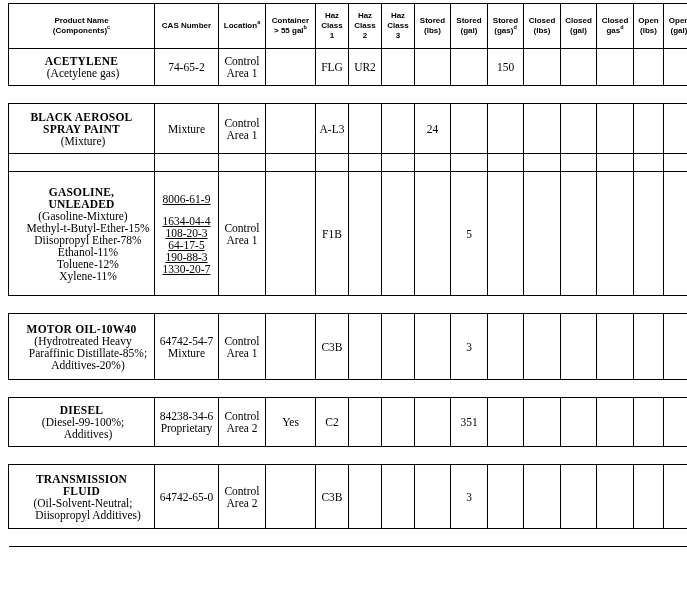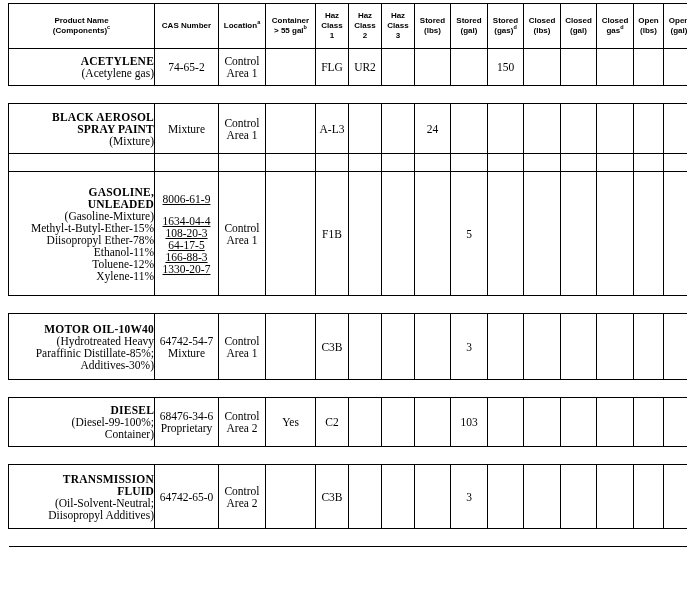--- a/index.html
+++ b/index.html
@@ -25,21 +25,21 @@
     text-align: center;
     height: 44px;
   }
   th sup { font-size: 5.5px; line-height: 0; }
   td {
     font-family: "Liberation Serif", serif;
     font-size: 11.5px;
     line-height: 12px;
     text-align: center;
   }
-  td.name { text-align: right; padding-left: 3px; }
+  td.name { text-align: center; padding-left: 3px; }
   .pname { font-weight: bold; display: block; letter-spacing: 0.2px; }
   .comp { display: block; padding-left: 3px; }
   .comp2 { display: block; padding-left: 13px; }
   tr.spacer td { border-left: none; border-right: none; height: 17px; }
   tr.emptyrow td { height: 17px; }
   .cas-stack span { display: block; text-decoration: underline; }
   .cas-gap { height: 10px; }
 </style>
 </head>
 <body>
@@ -159,21 +159,21 @@
         <span class="comp2">Ethanol-11%</span>
         <span class="comp2">Toluene-12%</span>
         <span class="comp2">Xylene-11%</span>
       </td>
       <td class="cas-stack">
         <span>8006-61-9</span>
         <span class="cas-gap"></span>
         <span>1634-04-4</span>
         <span>108-20-3</span>
         <span>64-17-5</span>
-        <span>166-88-3</span>
+        <span>190-88-3</span>
         <span>1330-20-7</span>
       </td>
       <td><span>Control</span><br><span>Area 1</span></td>
       <td></td>
       <td>F1B</td>
       <td></td>
       <td></td>
       <td></td>
       <td>5</td>
       <td></td>
@@ -185,21 +185,21 @@
     </tr>
     <tr class="spacer">
           <td colspan="15"></td>
         </tr>
 
     <tr style="height:66px">
       <td class="name">
         <span class="pname">MOTOR OIL-10W40</span>
         <span class="comp">(Hydrotreated Heavy</span>
         <span class="comp2">Paraffinic Distillate-85%;</span>
-        <span class="comp2">Additives-30%)</span>
+        <span class="comp2">Additives-20%)</span>
       </td>
       <td><span>64742-54-7</span><br><span>Mixture</span></td>
       <td><span>Control</span><br><span>Area 1</span></td>
       <td></td>
       <td>C3B</td>
       <td></td>
       <td></td>
       <td></td>
       <td>3</td>
       <td></td>
@@ -210,30 +210,30 @@
       <td></td>
     </tr>
     <tr class="spacer">
           <td colspan="15"></td>
         </tr>
 
     <tr style="height:49px">
       <td class="name">
         <span class="pname">DIESEL</span>
         <span class="comp">(Diesel-99-100%;</span>
-        <span class="comp2">Container)</span>
-      </td>
-      <td><span>68476-34-6</span><br><span>Proprietary</span></td>
+        <span class="comp2">Additives)</span>
+      </td>
+      <td><span>84238-34-6</span><br><span>Proprietary</span></td>
       <td><span>Control</span><br><span>Area 2</span></td>
       <td>Yes</td>
       <td>C2</td>
       <td></td>
       <td></td>
       <td></td>
-      <td>103</td>
+      <td>351</td>
       <td></td>
       <td></td>
       <td></td>
       <td></td>
       <td></td>
       <td></td>
     </tr>
     <tr class="spacer">
           <td colspan="15"></td>
         </tr>

